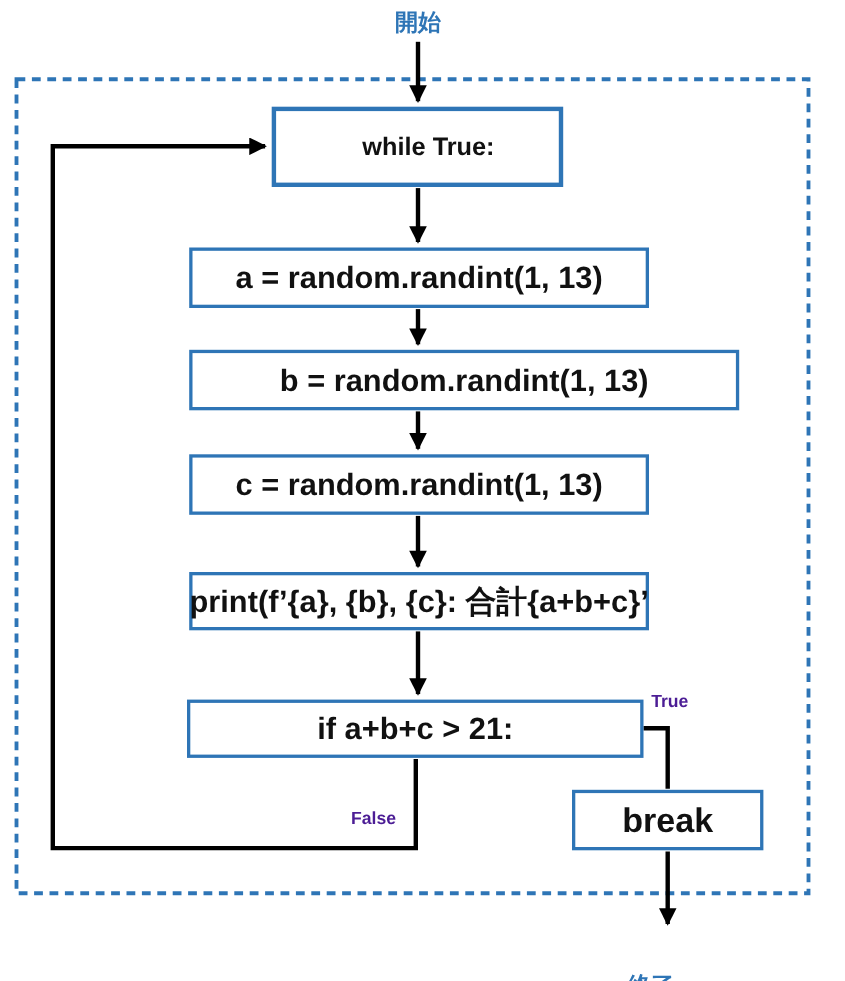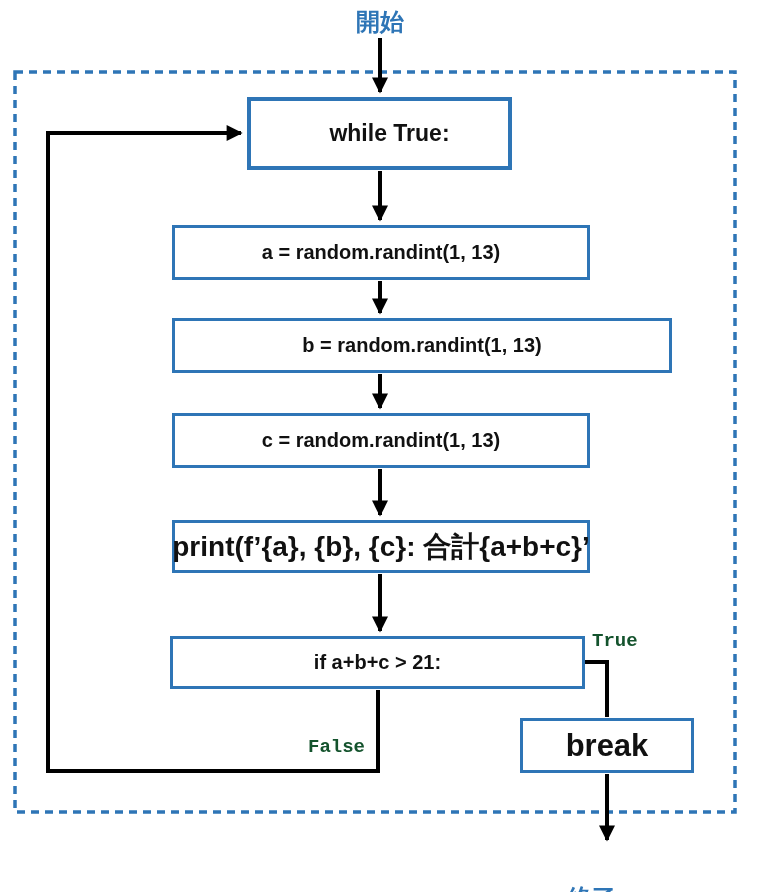--- a/index.html
+++ b/index.html
@@ -22,50 +22,49 @@
 
   .flow-node {
     position: absolute;
     background: #ffffff;
     border: 3px solid #2E75B6;
     display: flex;
     align-items: center;
     justify-content: center;
     font-weight: 700;
     color: #111111;
-    font-size: 20px;
+    font-size: 28px;
     white-space: nowrap;
   }
 
   .node-while  { left: 247px; top:  97px; width: 265px; height: 73px; border-width: 4px; font-size: 23px; padding-left: 20px; }
   .node-a      { left: 172px; top: 225px; width: 418px; height: 55px; }
   .node-b      { left: 172px; top: 318px; width: 500px; height: 55px; }
   .node-c      { left: 172px; top: 413px; width: 418px; height: 55px; }
   .node-print  { left: 172px; top: 520px; width: 418px; height: 53px; font-size: 28px; }
   .node-if     { left: 170px; top: 636px; width: 415px; height: 53px; justify-content: center; }
   .node-break  { left: 520px; top: 718px; width: 174px; height: 55px; font-size: 31px; }
 
   .terminal-label {
     position: absolute;
     color: #2E75B6;
     font-weight: 700;
-    font-size: 24px;
+    font-size: 21px;
     text-align: center;
     white-space: nowrap;
   }
   .start-label { left: 330px; top: 6px;  width: 100px; }
   .end-label   { left: 542px; top: 846px; width: 100px; margin-top: 36px; }
 
   .edge-label {
     position: absolute;
-    color: #14532d;
+    color: #4c1d95;
     font-weight: 700;
-    font-size: 19px;
+    font-size: 16px;
     white-space: nowrap;
-    font-family: Liberation Mono, monospace;
   }
   .true-label  { left: 592px; top: 630px; }
   .false-label { left: 308px; top: 736px; width: 52px; text-align: right; }
 </style>
 </head>
 <body>
 
 <div class="canvas">
 
   <svg class="wires" viewBox="0 0 768 892" xmlns="http://www.w3.org/2000/svg">

